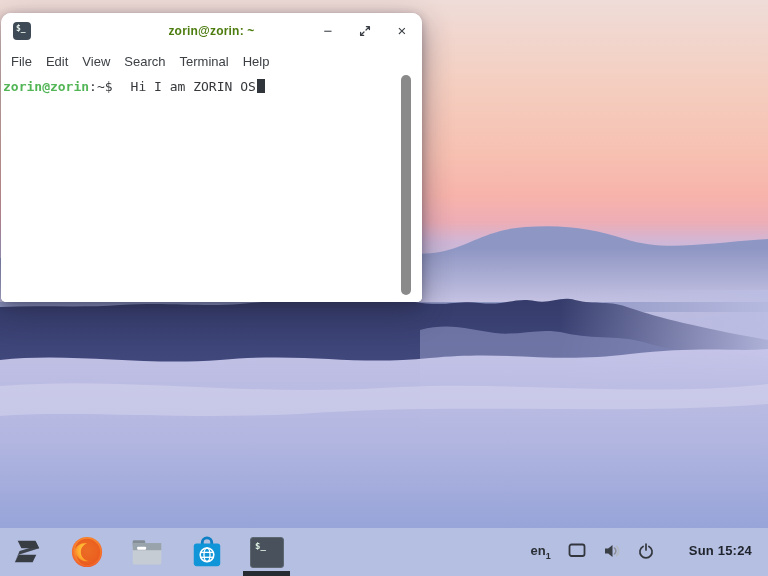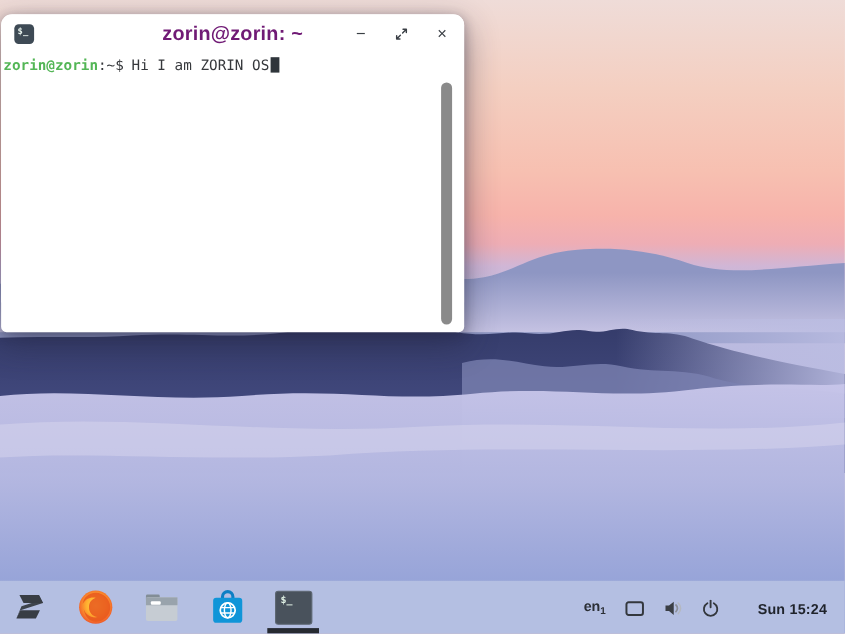--- a/index.html
+++ b/index.html
@@ -24,21 +24,21 @@
     background:#ffffff;
   }
   .win-icon{
     position:absolute;left:12px;top:9px;width:18px;height:18px;
     background:#3e4a55;border-radius:4px;
     color:#e9f3ee;font-family:"DejaVu Sans Mono",monospace;
     font-size:8px;font-weight:bold;line-height:10px;padding:2px 0 0 3px;
     box-sizing:border-box;
   }
   .win-title{
-    flex:1;text-align:center;font-size:18px;font-weight:bold;color:#701a75;
+    flex:1;text-align:center;font-size:12px;font-weight:bold;color:#4d7c0f;
     letter-spacing:.2px;
   }
   .win-controls{
     position:absolute;right:13px;top:0;height:35px;
     display:flex;align-items:center;gap:23px;
   }
   .ctrl{color:#3a3f45;font-size:15px;line-height:15px;cursor:default;
     display:flex;align-items:center;justify-content:center;width:14px;height:14px;}
   .menubar{
     display:flex;gap:14px;padding:0 0 0 10px;height:27px;align-items:center;
@@ -46,21 +46,21 @@
   }
   .menu-item{cursor:default;}
   .term-body{
     position:relative;height:227px;background:#ffffff;
     font-family:"DejaVu Sans Mono",monospace;font-size:13px;line-height:16px;
     padding:4px 2px 0 2px;box-sizing:border-box;
   }
   .term-line{white-space:pre;color:#36383c;}
   .prompt-user{color:#53b656;font-weight:bold;margin-top:48px;}
   .prompt-suffix{color:#36383c;}
-  .term-cmd{color:#36383c;margin-left:7px;}
+  .term-cmd{color:#36383c;margin-left:18px;}
   .cursor-block{
     display:inline-block;width:8px;height:14px;background:#2f353b;
     vertical-align:-2px;margin-left:1px;
   }
   .scroll-thumb{
     position:absolute;right:11px;top:62px;width:10px;height:220px;
     background:#8a8a8a;border-radius:5px;
   }
 
   
@@ -75,21 +75,21 @@
     width:37px;height:31px;background:#49525c;border-radius:3px;
     border:1px solid #5d6772;box-sizing:border-box;
     color:#dff0e4;font-family:"DejaVu Sans Mono",monospace;
     font-size:9px;font-weight:bold;line-height:10px;padding:3px 0 0 4px;
   }
   .active-indicator{
     position:absolute;left:243px;bottom:0;width:47px;height:5px;
     background:#262a31;z-index:11;
   }
   .task-status{
-    margin-left:auto;display:flex;align-items:flex-end;gap:17px;
+    margin-left:auto;display:flex;align-items:flex-start;gap:17px;
     padding-right:16px;
   }
   .lang{font-size:13px;font-weight:bold;color:#2b2f36;}
   .lang sub{font-size:9px;}
   .clock{font-size:13px;font-weight:bold;color:#1f232b;letter-spacing:.2px;margin-left:18px;}
   .sicon{display:flex;align-items:center;justify-content:center;}
 </style>
 </head>
 <body>
 
@@ -150,20 +150,28 @@
           <g stroke="#3a3f45" stroke-width="1.3" fill="none" stroke-linecap="round">
             <path d="M7,5 L10.4,1.6 M10.4,1.6 L7.4,1.6 M10.4,1.6 L10.4,4.6"></path>
             <path d="M5,7 L1.6,10.4 M1.6,10.4 L4.6,10.4 M1.6,10.4 L1.6,7.4"></path>
           </g>
         </svg>
       </div>
       <div class="ctrl">×</div>
     </div>
   </div>
 
+  <div class="menubar">
+    <span class="menu-item">File</span>
+    <span class="menu-item">Edit</span>
+    <span class="menu-item">View</span>
+    <span class="menu-item">Search</span>
+    <span class="menu-item">Terminal</span>
+    <span class="menu-item">Help</span>
+  </div>
 
   <div class="term-body">
     <div class="term-line"><span class="prompt-user">zorin@zorin</span><span class="prompt-suffix">:~$</span><span class="term-cmd">Hi I am ZORIN OS</span><span class="cursor-block"></span></div>
   </div>
   <div class="scroll-thumb"></div>
 </div>
 
 <div class="taskbar">
   <div class="task-apps">
 

